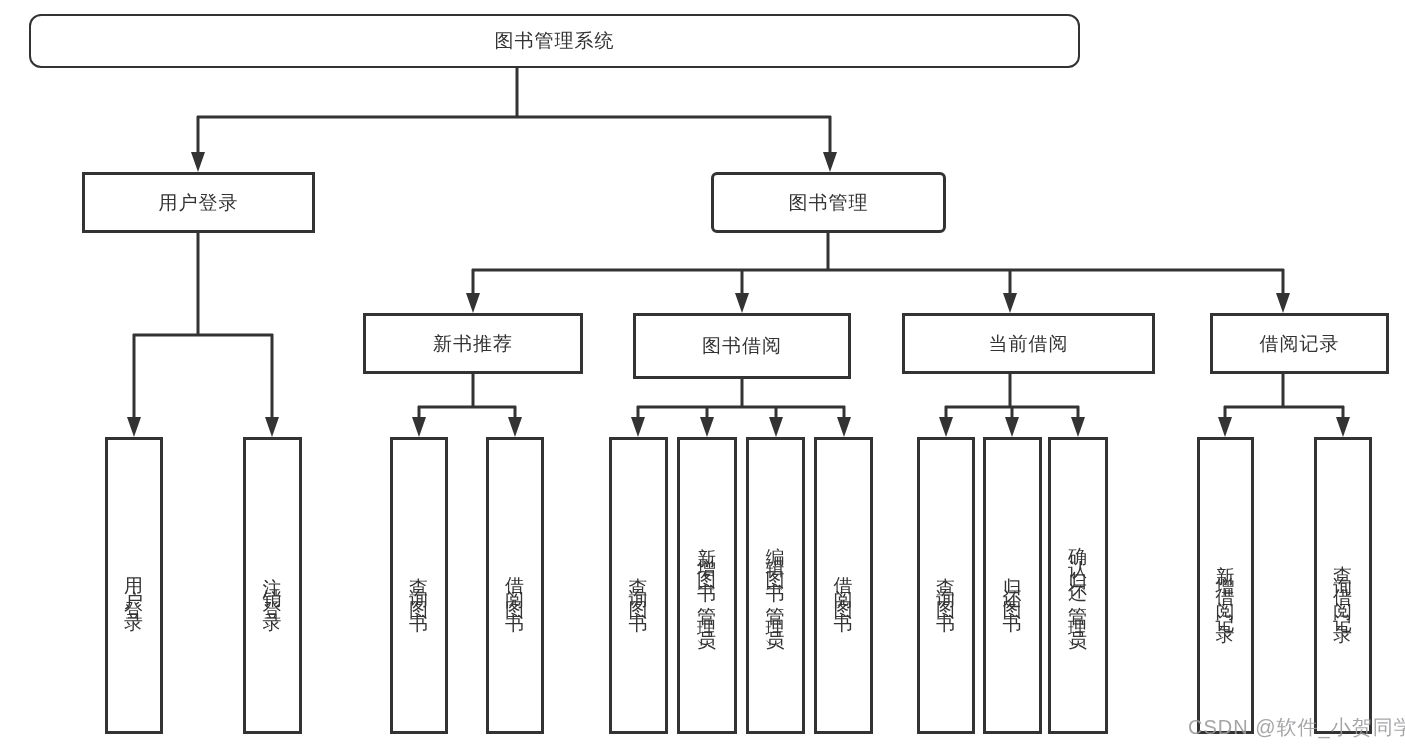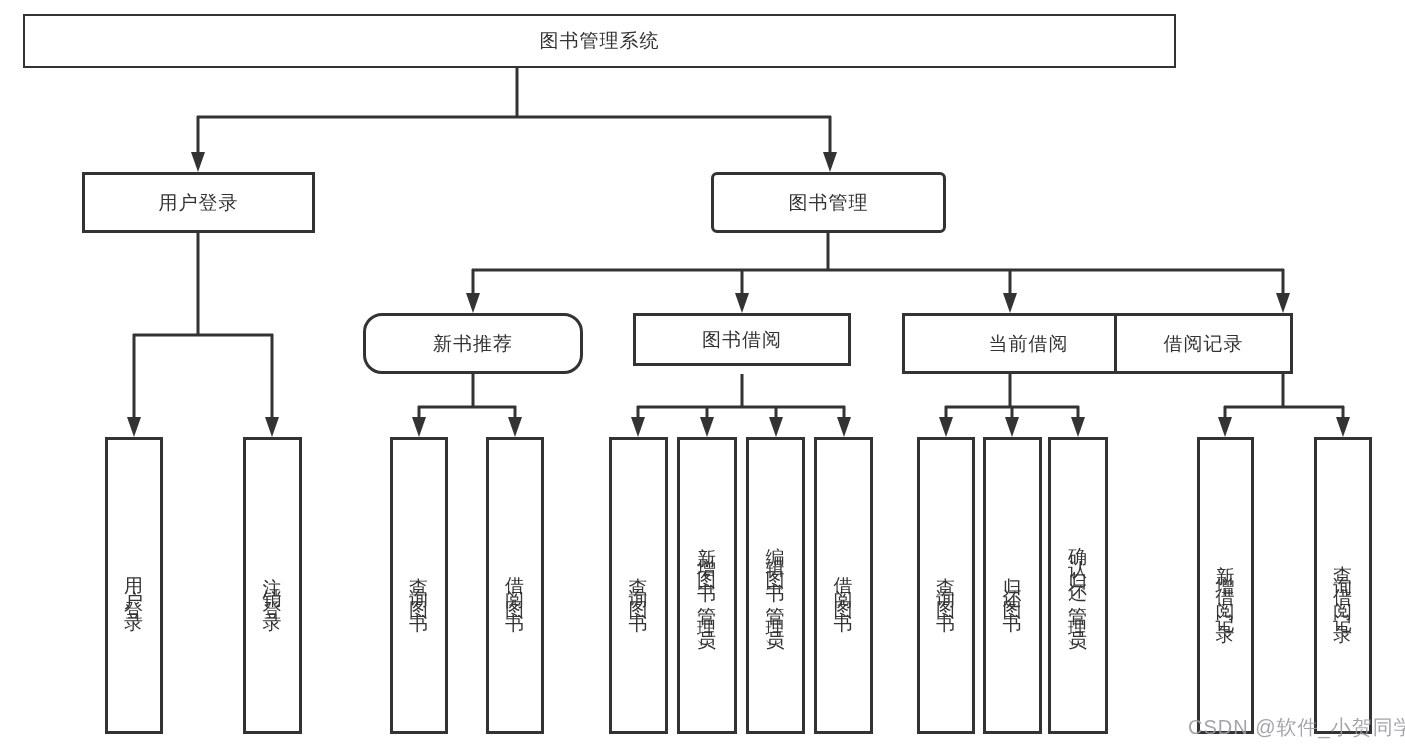--- a/index.html
+++ b/index.html
@@ -124,41 +124,41 @@
     <polygon points="1071,417 1085,417 1078,437"></polygon>
 
     <line x1="1283" y1="374" x2="1283" y2="408"></line>
     <line x1="1224" y1="407" x2="1344" y2="407"></line>
     <line x1="1225" y1="406" x2="1225" y2="420"></line>
     <polygon points="1218,417 1232,417 1225,437"></polygon>
     <line x1="1343" y1="406" x2="1343" y2="420"></line>
     <polygon points="1336,417 1350,417 1343,437"></polygon>
   </svg>
 
-  <div class="box root" style="left:23px; top:14px; width:1153px; height:54px;">
+  <div class="box root" style="left:29px; top:14px; width:1051px; height:54px;border-radius:12px;">
     <span>图书管理系统</span>
   </div>
 
   <div class="box" style="left:82px; top:172px; width:233px; height:61px;">
     <span>用户登录</span>
   </div>
   <div class="box" style="left:711px; top:172px; width:235px; height:61px;border-radius:6px;">
     <span>图书管理</span>
   </div>
 
-  <div class="box" style="left:363px; top:313px; width:220px; height:61px;border-radius:19px;">
+  <div class="box" style="left:363px; top:313px; width:220px; height:61px;">
     <span>新书推荐</span>
   </div>
-  <div class="box" style="left:633px; top:313px; width:218px; height:53px;">
+  <div class="box" style="left:633px; top:313px; width:218px; height:66px;">
     <span>图书借阅</span>
   </div>
   <div class="box" style="left:902px; top:313px; width:253px; height:61px;">
     <span>当前借阅</span>
   </div>
-  <div class="box" style="left:1114px; top:313px; width:179px; height:61px;">
+  <div class="box" style="left:1210px; top:313px; width:179px; height:61px;">
     <span>借阅记录</span>
   </div>
 
   <div class="leaf" style="left:105px; width:58px;">
     <span class="vtext">用户登录</span>
   </div>
   <div class="leaf" style="left:243px; width:59px;">
     <span class="vtext">注销登录</span>
   </div>
 

